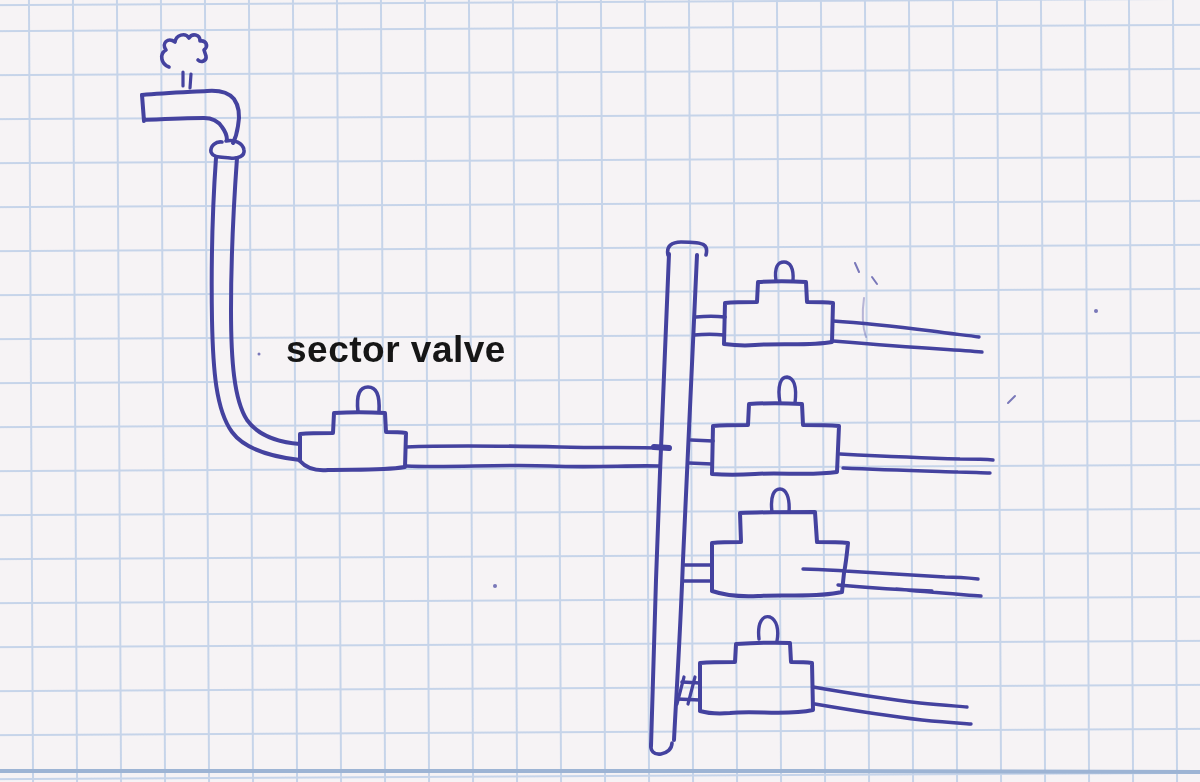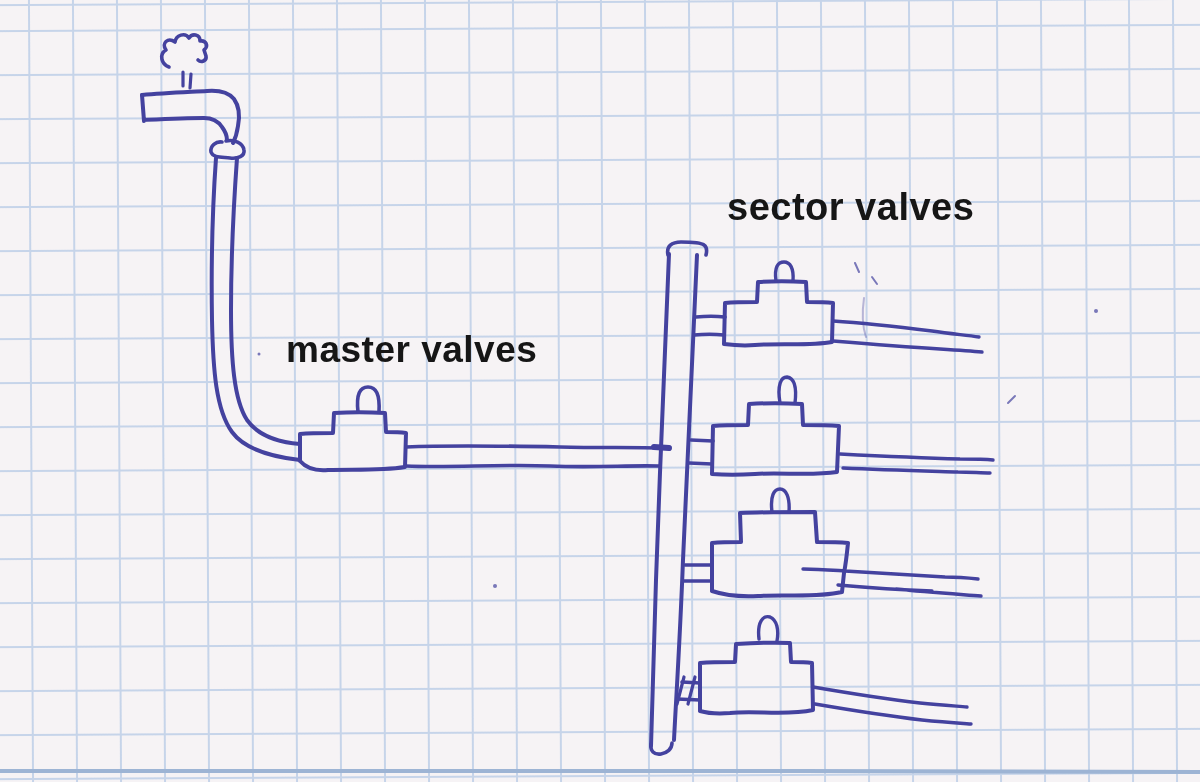--- a/index.html
+++ b/index.html
@@ -111,15 +111,14 @@
       <path d="M 864 298 C 862 312, 862 325, 866 337" opacity="0.5"></path>
       <path d="M 1008 403 L 1015 396"></path>
       <circle cx="1096" cy="311" r="2" fill="currentColor" stroke="none"></circle>
       <circle cx="495" cy="586" r="2" fill="currentColor" stroke="none"></circle>
       <circle cx="259" cy="354" r="1.5" fill="currentColor" stroke="none"></circle>
     </g>
 
     <path stroke="var(--edge,#9db4d4)" stroke-width="4" d="M 0 771 C 200 770, 500 770, 800 771 C 950 771, 1080 772, 1200 772"></path>
   </svg>
 
-  <div class="label label-master">master valves</div>
-  <div class="label label-sector">sector valves</div>
+  <div class="label label-master">sector valve</div>
 </div>
 
 </body></html>

